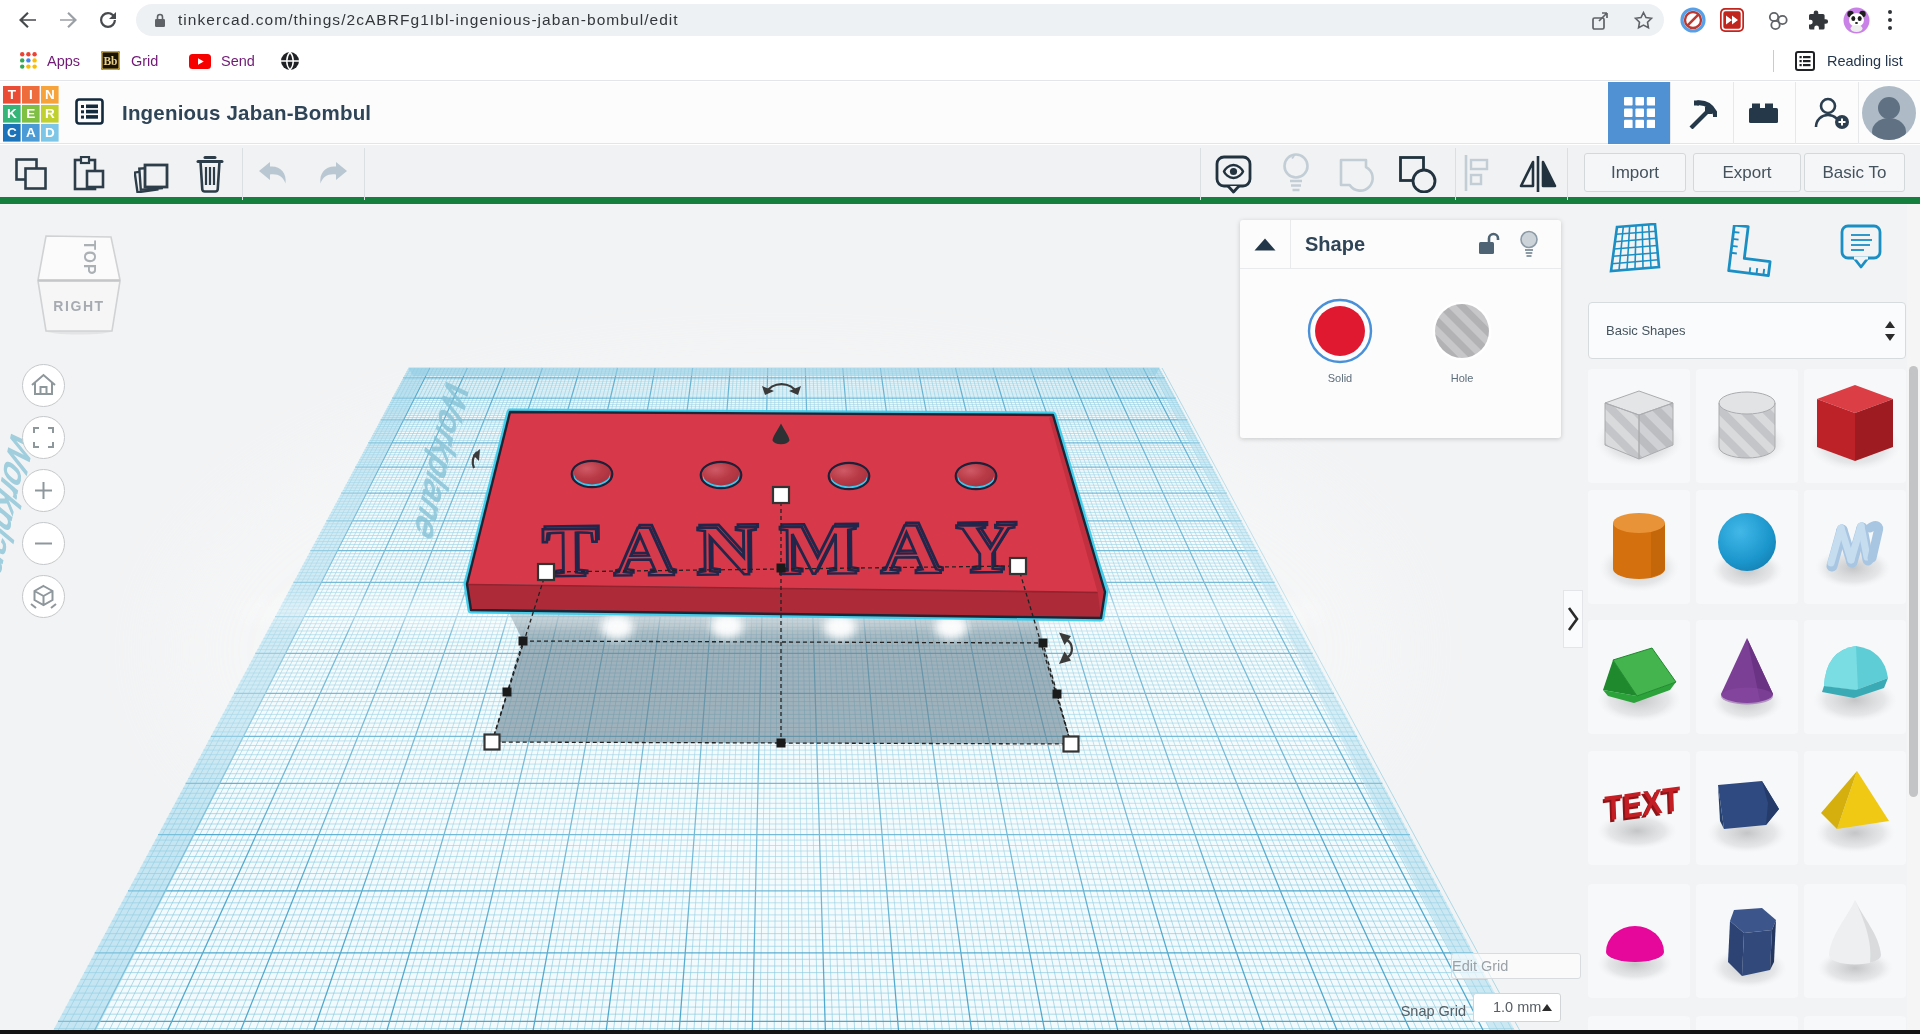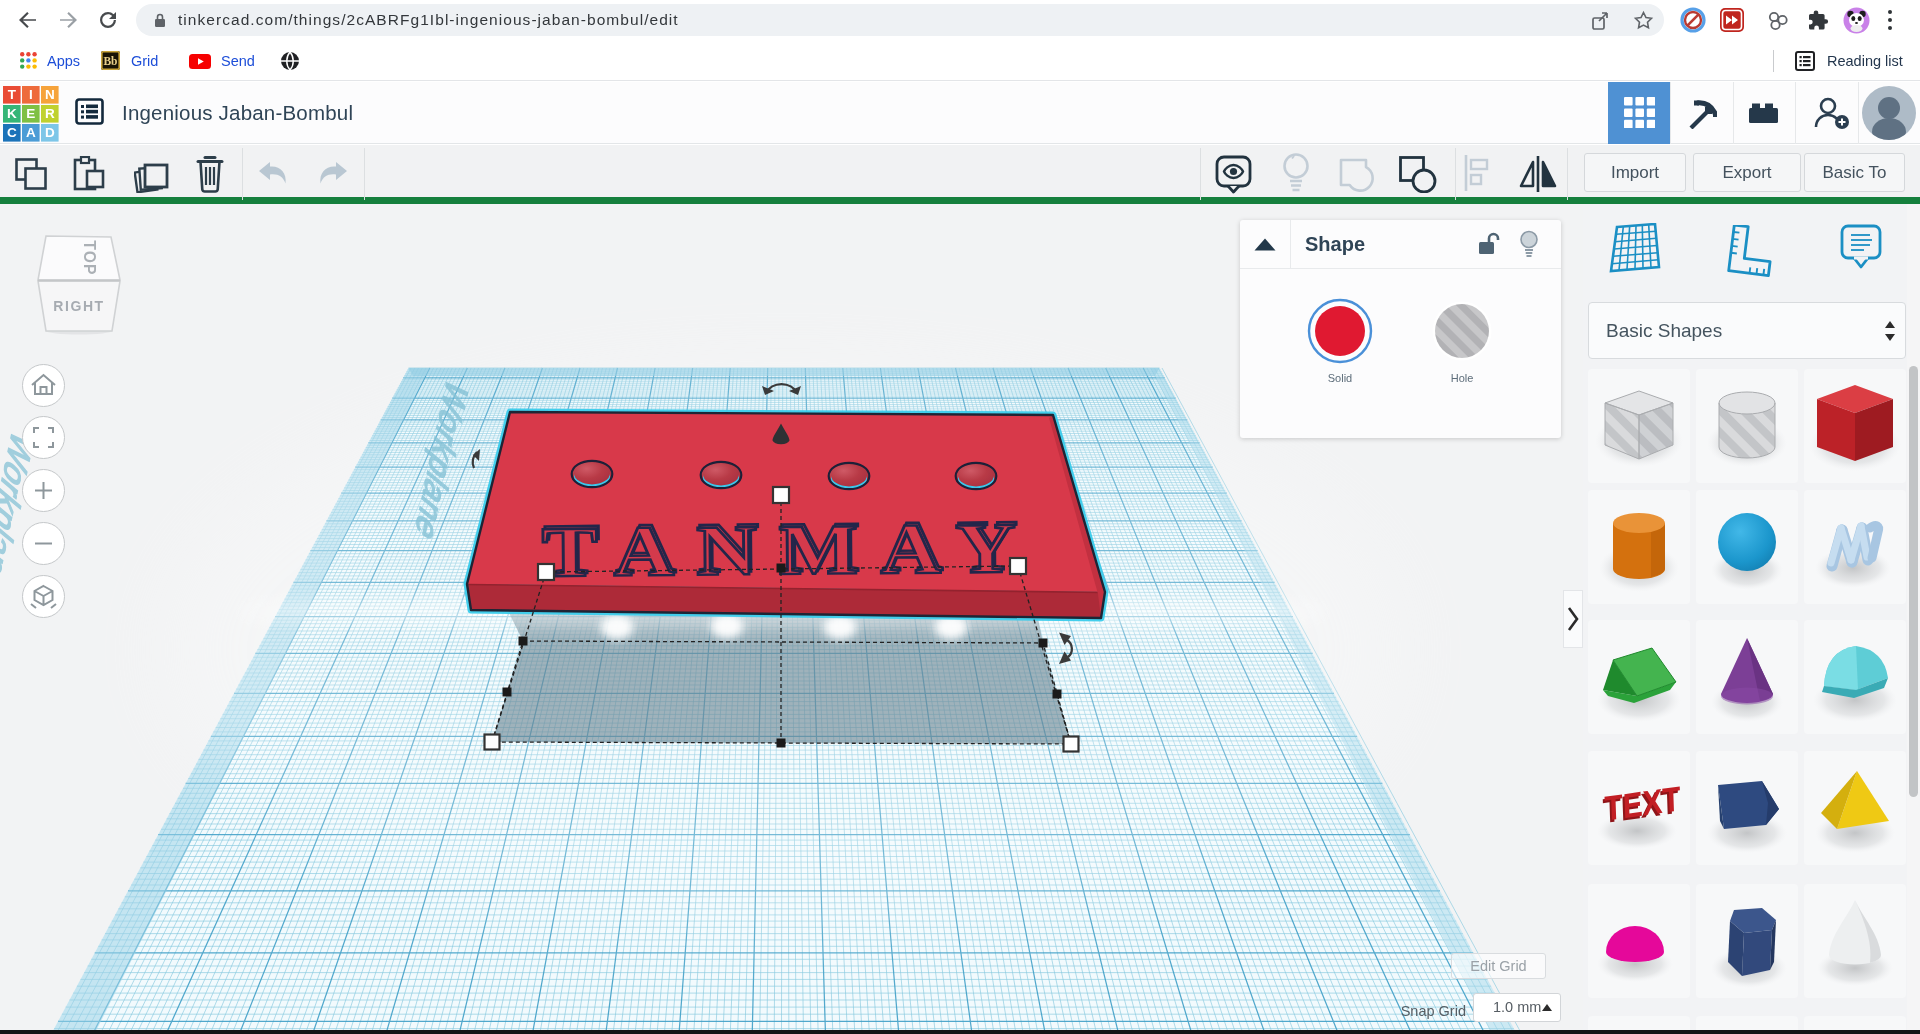--- a/index.html
+++ b/index.html
@@ -5,21 +5,21 @@
 .abs{position:absolute}
 #chrome{position:absolute;left:0;top:0;width:1920px;height:40px;background:#fff}
 #bmbar{position:absolute;left:0;top:40px;width:1920px;height:41px;background:#fff;border-bottom:1px solid #e3e5e8}
 #tkhead{position:absolute;left:0;top:82px;width:1920px;height:62px;background:#fcfcfd;border-bottom:1px solid #e3e6e8}
 #toolbar{position:absolute;left:0;top:145px;width:1920px;height:59px;background:#f1f2f3;border-bottom:7px solid #15803d}
 #canvas{position:absolute;left:0;top:204px;width:1583px;height:830px;background:#f2f3f4;overflow:hidden}
 #sidebar{position:absolute;left:1583px;top:204px;width:337px;height:830px;background:#f2f3f5;overflow:hidden}
 #blackbar{position:absolute;left:0;top:1030px;width:1920px;height:4px;background:#151515;z-index:99}
 .pill{position:absolute;left:136px;top:4px;width:1528px;height:32px;border-radius:16px;background:#eef1f4}
 .urltxt{position:absolute;left:178px;top:4px;height:32px;line-height:32px;font-size:15.5px;color:#33373b;letter-spacing:1.05px}
-.bmtext{font-size:14.5px;color:#1d4ed8;position:absolute;top:12px;height:18px;line-height:18px}
+.bmtext{font-size:14.5px;color:#701a75;position:absolute;top:12px;height:18px;line-height:18px}
 .hbtn{position:absolute;top:0;height:62px;border-left:1px solid #e6e8ea}
 .toolbtn{position:absolute;top:8px;height:39px;background:#f5f6f7;border:1px solid #d5d8db;border-radius:3px;color:#44525e;font-size:17px;text-align:center;line-height:37px}
 .circbtn{position:absolute;width:43px;height:43px;border-radius:50%;background:#fff;border:1.2px solid #c5c8ca}
 .tile{position:absolute;width:102px;height:114px;background:#f7f8f9;border-radius:4px}
 #shapepanel{position:absolute;left:1240px;top:220px;width:321px;height:218px;background:#fcfcfd;border-radius:3px;box-shadow:0 1px 5px rgba(0,0,0,.18);z-index:10}
 .sp-head{position:absolute;left:0;top:0;width:321px;height:49px;border-bottom:1px solid #e8eaec}
 .lbl{color:#5d6d7a;font-size:11px;text-align:center;position:absolute}
 </style></head><body>
 <div id="chrome">
 <svg class="abs" style="left:17px;top:9px;" width="22" height="22" viewBox="0 0 22 22">
@@ -141,21 +141,21 @@
     </svg>
 <svg class="abs" style="left:75px;top:15px;" width="29" height="29" viewBox="0 0 29 29">
       <rect x="1.5" y="2.5" width="26" height="24" rx="2.5" fill="none" stroke="#13293c" stroke-width="2.6"></rect>
       <rect x="6" y="8" width="3" height="3" fill="#13293c"></rect>
       <rect x="11" y="7.5" width="12" height="3.6" fill="#13293c"></rect>
       <rect x="6" y="13.3" width="3" height="3" fill="#13293c"></rect>
       <rect x="11" y="12.8" width="12" height="3.6" fill="#13293c"></rect>
       <rect x="6" y="18.6" width="3" height="3" fill="#13293c"></rect>
       <rect x="11" y="18.1" width="12" height="3.6" fill="#13293c"></rect>
     </svg>
-<div class="abs" style="left:122px;top:0;height:62px;line-height:62px;font-size:20.5px;font-weight:400;color:#2f4456;letter-spacing:.2px">Ingenious Jaban-Bombul</div>
+<div class="abs" style="left:122px;top:0;height:62px;line-height:62px;font-size:20.5px;font-weight:700;color:#2f4456;letter-spacing:.2px">Ingenious Jaban-Bombul</div>
 <div class="abs" style="left:1608px;top:0;width:62px;height:62px;background:#4f91d3"></div>
 <svg class="abs" style="left:1624px;top:15px;" width="31" height="31" viewBox="0 0 31 31">
       <rect x="0.0" y="0.0" width="8.6" height="8.6" rx="1" fill="#fff"></rect>
       <rect x="11.4" y="0.0" width="8.6" height="8.6" rx="1" fill="#fff"></rect>
       <rect x="22.8" y="0.0" width="8.6" height="8.6" rx="1" fill="#fff"></rect>
       <rect x="0.0" y="11.4" width="8.6" height="8.6" rx="1" fill="#fff"></rect>
       <rect x="11.4" y="11.4" width="8.6" height="8.6" rx="1" fill="#fff"></rect>
       <rect x="22.8" y="11.4" width="8.6" height="8.6" rx="1" fill="#fff"></rect>
       <rect x="0.0" y="22.8" width="8.6" height="8.6" rx="1" fill="#fff"></rect>
       <rect x="11.4" y="22.8" width="8.6" height="8.6" rx="1" fill="#fff"></rect>
@@ -370,21 +370,21 @@
     </svg>
 <div class="circbtn" style="left:22px;top:317.5px"></div>
 <svg width="43" height="43" viewBox="0 0 43 43" style="position:absolute;left:22px;top:317.5px">
       <path d="M13 21.5h17" stroke="#8e979c" stroke-width="2" fill="none"></path>
     </svg>
 <div class="circbtn" style="left:22px;top:370.5px"></div>
 <svg width="43" height="43" viewBox="0 0 43 43" style="position:absolute;left:22px;top:370.5px">
       <path d="M21.5 11l9 5v9l-9 5-9-5v-9z M21.5 21l9-5M21.5 21l-9-5M21.5 21v9" stroke="#8e979c" stroke-width="2" fill="none"></path>
       <path d="M9 29l5 4M34 29l-5 4" stroke="#8e979c" stroke-width="2" fill="none"></path>
     </svg>
-<div class="abs" style="left:1451px;top:749px;width:95px;height:26px;background:rgba(255,255,255,.6);border:1px solid #d9dcdf;border-radius:3px;color:#9aa1a7;font-size:14.5px;text-align:center;line-height:24px">Edit Grid</div>
+<div class="abs" style="left:1451px;top:749px;width:130px;height:26px;background:rgba(255,255,255,.6);border:1px solid #d9dcdf;border-radius:3px;color:#9aa1a7;font-size:14.5px;line-height:24px">Edit Grid</div>
 <div class="abs" style="left:1338px;top:796px;width:128px;height:22px;color:#565d63;font-size:14.5px;text-align:right;line-height:22px">Snap Grid</div>
 <div class="abs" style="left:1473px;top:789px;width:88px;height:29px;background:#fff;border:1px solid #d2d5d8;border-radius:3px;color:#565d63;font-size:14.5px;line-height:27px;padding-left:19px">1.0 mm</div>
 <svg width="12" height="10" viewBox="0 0 12 10" style="position:absolute;left:1541px;top:799px">
       <path d="M6 1l5 7H1z" fill="#2b2b2b"></path>
     </svg>
 <div class="abs" style="left:1563px;top:386px;width:20px;height:58px;background:#fafbfc;border:1px solid #e3e5e8;"></div>
 <svg width="12" height="26" viewBox="0 0 12 26" style="position:absolute;left:1567px;top:402px">
       <path d="M2 2l8 11-8 11" stroke="#2b2b2b" stroke-width="2.6" fill="none"></path>
     </svg>
 </div>
@@ -454,21 +454,21 @@
 <svg width="44" height="46" viewBox="0 0 44 46" style="position:absolute;left:257px;top:20px">
       <rect x="2" y="2" width="38" height="32" rx="6" fill="none" stroke="#1b8fc4" stroke-width="2.8"></rect>
       <path d="M14 34l7 9 7-9" fill="#f2f3f5" stroke="#1b8fc4" stroke-width="2.8" stroke-linejoin="round"></path>
       <path d="M14 34h14" stroke="#f2f3f5" stroke-width="3"></path>
       <line x1="11" y1="11" x2="30" y2="11" stroke="#1b8fc4" stroke-width="1.8"></line>
       <line x1="11" y1="16" x2="32" y2="16" stroke="#1b8fc4" stroke-width="1.8"></line>
       <line x1="11" y1="21" x2="30" y2="21" stroke="#1b8fc4" stroke-width="1.8"></line>
       <line x1="11" y1="26" x2="24" y2="26" stroke="#1b8fc4" stroke-width="1.8"></line>
     </svg>
 <div class="abs" style="left:5px;top:98px;width:318px;height:57px;background:#fafbfc;border:1px solid #d8dbde;border-radius:4px"></div>
-<div class="abs" style="left:23px;top:98px;height:46px;line-height:57px;font-size:19px;color:#45545f">Basic Shapes</div>
+<div class="abs" style="left:23px;top:98px;height:46px;line-height:57px;font-size:13px;color:#45545f">Basic Shapes</div>
 <svg width="12" height="20" viewBox="0 0 12 20" style="position:absolute;left:301px;top:117px">
       <path d="M6 0l5 7H1z" fill="#2b2b2b"></path>
       <path d="M6 20l5-7H1z" fill="#2b2b2b"></path>
     </svg>
 <svg width="0" height="0" style="position:absolute">
       <defs>
 <pattern id="stripe" width="16" height="16" patternTransform="rotate(-45)" patternUnits="userSpaceOnUse">
           <rect width="16" height="16" fill="#d9dadc"></rect>
           <rect width="8" height="16" fill="#c3c5c8"></rect>
         </pattern>

